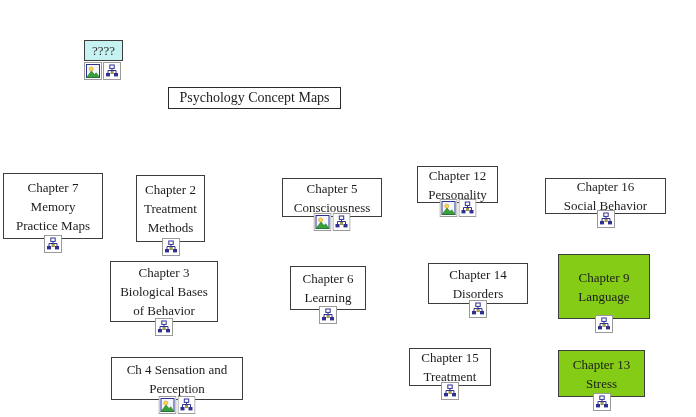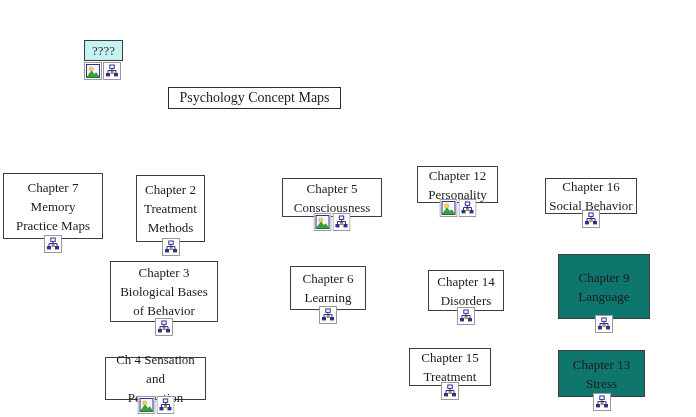--- a/index.html
+++ b/index.html
@@ -5,21 +5,21 @@
   html,body{margin:0;padding:0;background:#fff;}
   .canvas{
     position:relative;width:696px;height:417px;background:#ffffff;
     font-family:"Liberation Serif", serif;color:#1c1c1c;overflow:hidden;
   }
   .node{
     position:absolute;box-sizing:border-box;border:1px solid #3d3d3d;background:#ffffff;
     display:flex;flex-direction:column;align-items:center;justify-content:center;
     text-align:center;font-size:13px;line-height:19px;margin-top:30px;
   }
-  .node.highlight{background:#0f766e;}
+  .node.highlight{background:#84cc16;}
   .title-node{
     position:absolute;box-sizing:border-box;border:1px solid #2b2b2b;background:#ffffff;
     display:flex;align-items:center;justify-content:center;font-size:14px;
   }
   .node-icons{
     position:absolute;left:50%;bottom:-15px;transform:translateX(-50%);
     display:flex;gap:1px;
   }
   .icon{width:18px;height:18px;display:block;}
   .unknown-wrap{position:absolute;left:84px;top:40px;width:40px;}
@@ -108,21 +108,21 @@
     <div class="node-icons">
       <svg class="icon" viewBox="0 0 18 18">
           <use href="#pic-icon"></use>
         </svg>
       <svg class="icon" viewBox="0 0 18 18">
           <use href="#hier-icon"></use>
         </svg>
     </div>
   </div>
 
-  <div class="node" style="left:545px;top:148px;width:92px;height:36px">
+  <div class="node" style="left:545px;top:148px;width:121px;height:36px">
     <div>Chapter 16</div>
     <div>Social Behavior</div>
     <div class="node-icons">
       <svg class="icon" viewBox="0 0 18 18">
           <use href="#hier-icon"></use>
         </svg>
     </div>
   </div>
 
   <div class="node" style="left:110px;top:231px;width:108px;height:61px">
@@ -139,41 +139,41 @@
   <div class="node" style="left:290px;top:236px;width:76px;height:44px">
     <div>Chapter 6</div>
     <div>Learning</div>
     <div class="node-icons">
       <svg class="icon" viewBox="0 0 18 18">
           <use href="#hier-icon"></use>
         </svg>
     </div>
   </div>
 
-  <div class="node" style="left:428px;top:240px;width:76px;height:41px">
+  <div class="node" style="left:428px;top:233px;width:100px;height:41px">
     <div>Chapter 14</div>
     <div>Disorders</div>
     <div class="node-icons">
       <svg class="icon" viewBox="0 0 18 18">
           <use href="#hier-icon"></use>
         </svg>
     </div>
   </div>
 
   <div class="node highlight" style="left:558px;top:224px;width:92px;height:65px">
     <div>Chapter 9</div>
     <div>Language</div>
     <div class="node-icons">
       <svg class="icon" viewBox="0 0 18 18">
           <use href="#hier-icon"></use>
         </svg>
     </div>
   </div>
 
-  <div class="node" style="left:105px;top:327px;width:101px;height:43px">
+  <div class="node" style="left:111px;top:327px;width:132px;height:43px">
     <div>Ch 4 Sensation and</div>
     <div>Perception</div>
     <div class="node-icons">
       <svg class="icon" viewBox="0 0 18 18">
           <use href="#pic-icon"></use>
         </svg>
       <svg class="icon" viewBox="0 0 18 18">
           <use href="#hier-icon"></use>
         </svg>
     </div>

